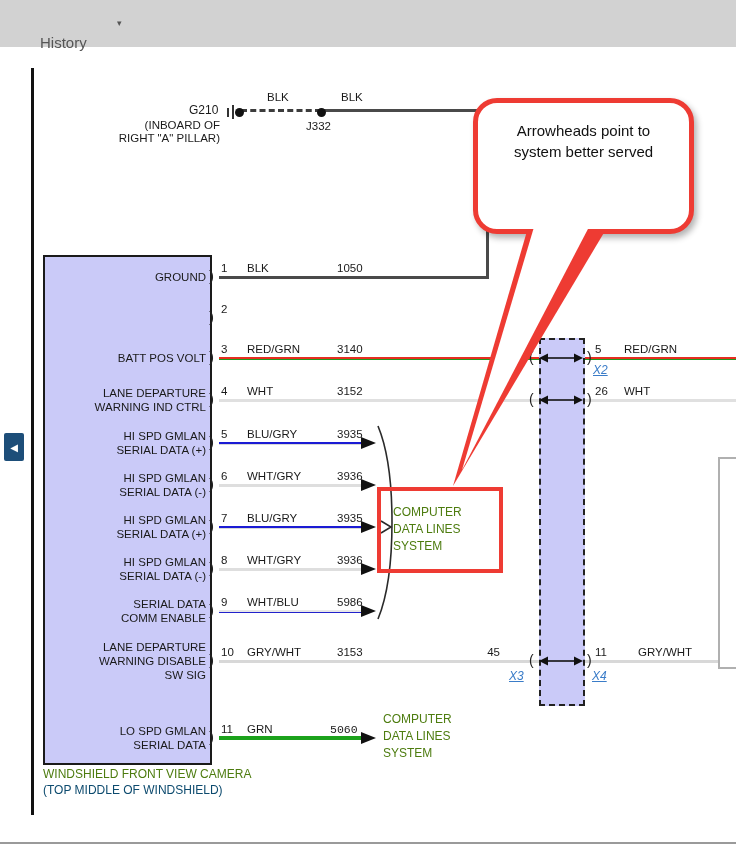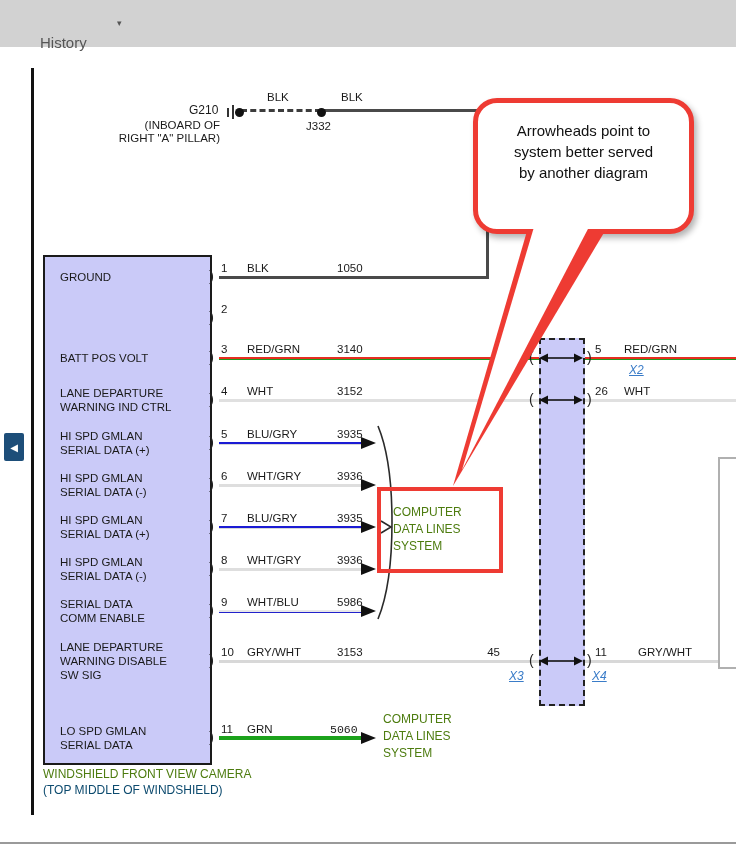--- a/index.html
+++ b/index.html
@@ -19,21 +19,21 @@
   .lbl{position:absolute;font-size:11.5px;color:#1a1a1a;white-space:nowrap;line-height:13px;}
   .paren{position:absolute;font-size:15px;color:#222;line-height:15px;z-index:3;}
   .blue{color:#4d7c0f;}
   .xlink{position:absolute;font-size:12px;font-style:italic;color:#3a7cc8;text-decoration:underline;white-space:nowrap;z-index:3;}
   
   .wire{position:absolute;height:3px;z-index:1;}
   .arrowhead{position:absolute;width:0;height:0;border-top:6.5px solid transparent;
              border-bottom:6.5px solid transparent;border-left:15px solid #111;z-index:3;}
   .row{position:absolute;left:0;width:736px;height:46px;}
   .row .lbl{z-index:3;}
-  .pinlabel{position:absolute;width:146px;left:60px;font-size:11.5px;line-height:14px;z-index:3;}
+  .pinlabel{position:absolute;width:146px;left:60px;text-align:right;font-size:11.5px;line-height:14px;z-index:3;}
   
   #camblock{position:absolute;left:43px;top:255px;width:169px;height:510px;background:#cacaf8;
             border:2px solid #1a1a1a;box-sizing:border-box;z-index:0;}
   #jblock{position:absolute;left:539px;top:338px;width:46px;height:368px;background:#cacaf8;
           border:2px dashed #222;box-sizing:border-box;z-index:2;}
   #rightbox{position:absolute;left:718px;top:457px;width:40px;height:212px;background:#fff;
             border:2px solid #b0b0b0;box-sizing:border-box;z-index:2;}
   #sysbox1{position:absolute;left:377px;top:487px;width:126px;height:86px;border:4px solid #ee3b33;
            box-sizing:border-box;background:transparent;z-index:4;}
   #sysbox1 .txt{position:absolute;left:12px;top:13px;font-size:12px;line-height:17px;white-space:nowrap;}
@@ -111,21 +111,21 @@
     <div class="lbl" style="left:458px;top:7px;width:42px;text-align:right;">3</div>
     <span class="paren" style="left:529px;top:14px;font-size:14px;">(</span>
     <span class="paren" style="left:587px;top:14px;font-size:14px;">)</span>
     <svg class="darrow" width="46" height="14">
       <line x1="8" y1="7" x2="38" y2="7" stroke="#111" stroke-width="1.6"></line>
       <polygon points="1,7 10,2.5 10,11.5" fill="#111"></polygon>
       <polygon points="45,7 36,2.5 36,11.5" fill="#111"></polygon>
     </svg>
     <div class="lbl" style="left:595px;top:7px;">5</div>
     <div class="lbl" style="left:624px;top:7px;">RED/GRN</div>
-    <div class="xlink" style="left:593px;top:27px;margin-left:36px;">X2</div>
+    <div class="xlink" style="left:593px;top:27px;">X2</div>
   </div>
 
   <div class="row" style="top:378px;">
     <div class="pinlabel" style="top:8px;">
       <span>LANE DEPARTURE</span><br>
       <span>WARNING IND CTRL</span>
     </div>
     <span class="paren" style="left:209px;top:13px;">)</span>
     <div class="lbl" style="left:221px;top:7px;">4</div>
     <div class="lbl" style="left:247px;top:7px;">WHT</div>
@@ -265,21 +265,20 @@
     <div>SYSTEM</div>
   </div>
 
   <div id="camcap1" class="blue">WINDSHIELD FRONT VIEW CAMERA</div>
   <div id="camcap2">(TOP MIDDLE OF WINDSHIELD)</div>
 
   <div id="callout">
     <div class="txt">
       <div>Arrowheads point to</div>
       <div>system better served</div>
-      <div>by another diagram</div>
     </div>
   </div>
   <svg id="tailsvg">
     <polygon points="527,231 605,231 453,486" fill="#ee3b33"></polygon>
     <polygon points="534,227 589,227 462,470" fill="#ffffff"></polygon>
   </svg>
 
 </div>
 
 </body></html>

